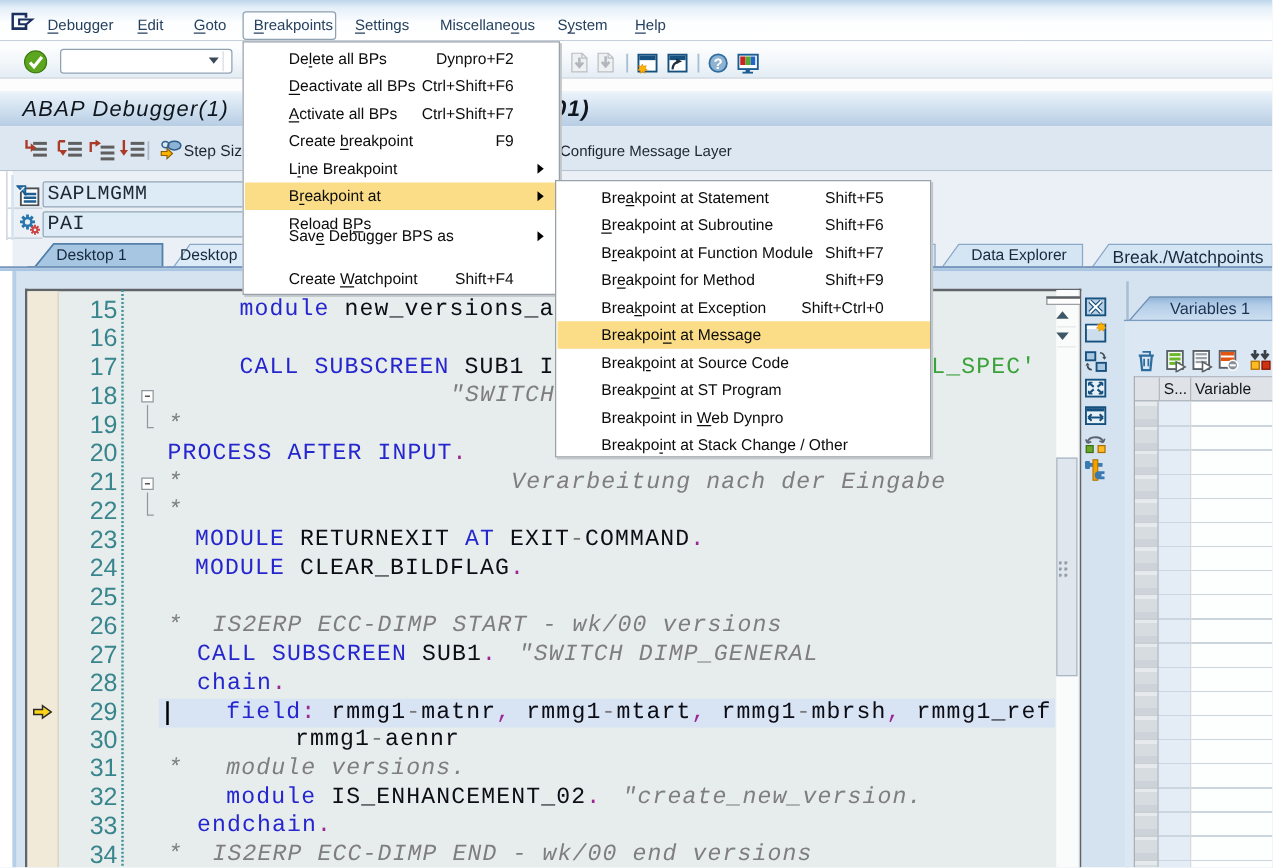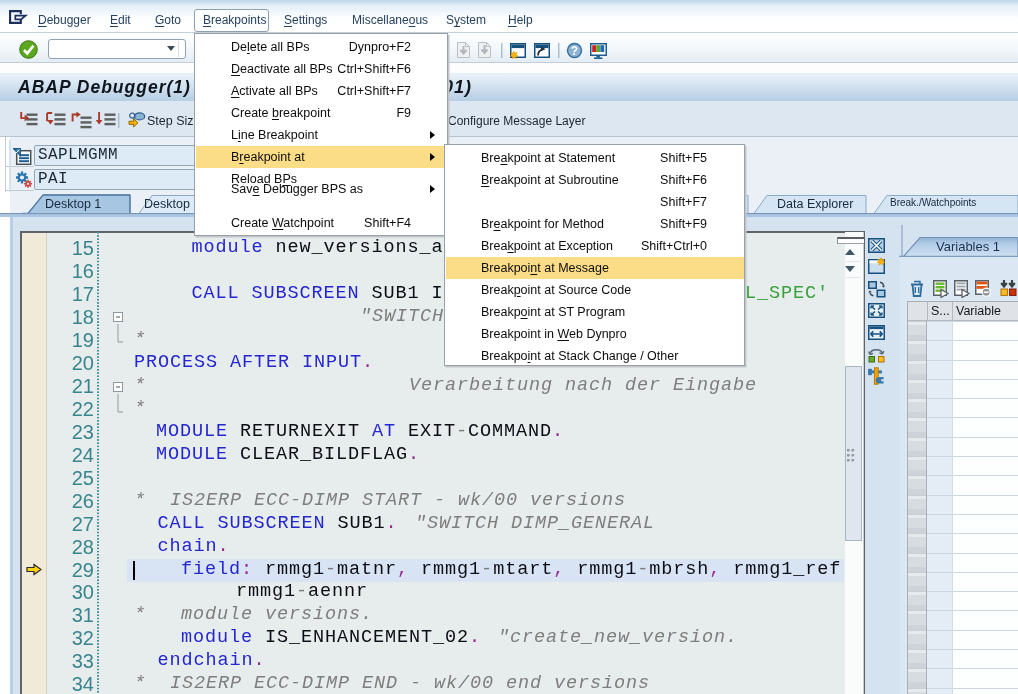--- a/index.html
+++ b/index.html
@@ -21,21 +21,21 @@
     border-bottom:1px solid #b7c3cf;box-sizing:border-box;}
   #fieldsband{left:0;top:137px;width:1018px;height:79px;background:#eaf0f6;}
   #content{left:0;top:216px;width:1018px;height:478px;background:#d5e3f1;}
   #lwhite{left:0;top:137px;width:10px;height:557px;background:#ffffff;}
   #lblue{left:10px;top:216px;width:3px;height:478px;background:#b7d0e8;}
   
   .mi{position:absolute;top:13px;font-size:12px;color:#26415f;}
   #bpbox{left:194px;top:9px;width:75px;height:23px;border:1px solid #8fa0b0;border-radius:3px;
     background:#fdfeff;box-sizing:border-box;}
   
-  #title1{left:18px;top:77px;font-size:17.5px;letter-spacing:1px;font-weight:bold;font-style:italic;color:#10161e;}
+  #title1{left:18px;top:77px;font-size:17.5px;letter-spacing:1px;font-weight:normal;font-style:italic;color:#10161e;}
   #title2{left:443px;top:77px;font-size:18px;letter-spacing:1px;font-weight:bold;font-style:italic;color:#10161e;}
   
   .atext{position:absolute;font-size:12.5px;color:#1c2530;top:114px;}
   
   .fld{position:absolute;left:34px;width:456px;height:21px;background:#dcebf5;
     border:1px solid #93a6b6;border-radius:2px;box-sizing:border-box;
     font-family:"Liberation Mono",monospace;font-size:16px;font-weight:500;letter-spacing:0.4px;color:#1d2833;
     line-height:19px;padding-left:3px;}
   
   #codegrp{left:20px;top:231px;width:845px;height:463px;border:2px solid #606468;
@@ -242,21 +242,21 @@
 
     <path d="M22 19.5 L28 19.5 43 1 L130 1 130 19.5 Z" fill="#a6c6e2" stroke="#587fa0" stroke-width="1"></path>
     <path d="M22 19.5 L28 19.5 43 1 L130 1 130 19.5" fill="none" stroke="#5580ab" stroke-width="1.3"></path>
 
     <rect x="0" y="19" width="1018" height="1.6" fill="#7797bd"></rect>
     <rect x="0" y="20.6" width="1018" height="2.4" fill="#aac6e2"></rect>
   </svg>
   <div class="abs" style="left:45px;top:197px;font-size:12.5px;color:#17293f">Desktop 1</div>
   <div class="abs" style="left:144px;top:197px;font-size:12.5px;color:#17293f">Desktop</div>
   <div class="abs" style="left:777px;top:197px;font-size:12.5px;color:#17293f">Data Explorer</div>
-  <div class="abs" style="left:890px;top:197px;font-size:10px;color:#17293f">Break./Watchpoints</div>
+  <div class="abs" style="left:890px;top:197px;font-size:14px;color:#17293f">Break./Watchpoints</div>
 
   <div class="abs" id="codegrp"></div>
   <div class="abs" id="beige"></div>
   <div class="abs" id="hl29"></div>
   <div class="abs" id="dotline" style="left:97px"></div>
   <div class="lnum abs" style="left:34px;top:237.2px">15</div>
   <div class="lnum abs" style="left:34px;top:260.1px">16</div>
   <div class="lnum abs" style="left:34px;top:283.1px">17</div>
   <div class="lnum abs" style="left:34px;top:306.0px">18</div>
   <div class="lnum abs" style="left:34px;top:328.9px">19</div>
@@ -492,20 +492,21 @@
   <div class="menu abs" style="left:444px;top:144px;width:301px;height:222px;">
     <div class="mitem" style="top:2px;width:298px">
         <span class="mtext">Bre<u>a</u>kpoint at Statement</span>
         <span class="msc" style="right:37px">Shift+F5</span>
       </div>
     <div class="mitem" style="top:24px;width:298px">
         <span class="mtext"><u>B</u>reakpoint at Subroutine</span>
         <span class="msc" style="right:37px">Shift+F6</span>
       </div>
     <div class="mitem" style="top:46px;width:298px">
+        <span class="mtext">B<u>r</u>eakpoint at Function Module</span>
         <span class="msc" style="right:37px">Shift+F7</span>
       </div>
     <div class="mitem" style="top:68px;width:298px">
         <span class="mtext">Br<u>e</u>akpoint for Method</span>
         <span class="msc" style="right:37px">Shift+F9</span>
       </div>
     <div class="mitem" style="top:90px;width:298px">
         <span class="mtext">Brea<u>k</u>point at Exception</span>
         <span class="msc" style="right:37px">Shift+Ctrl+0</span>
       </div>

